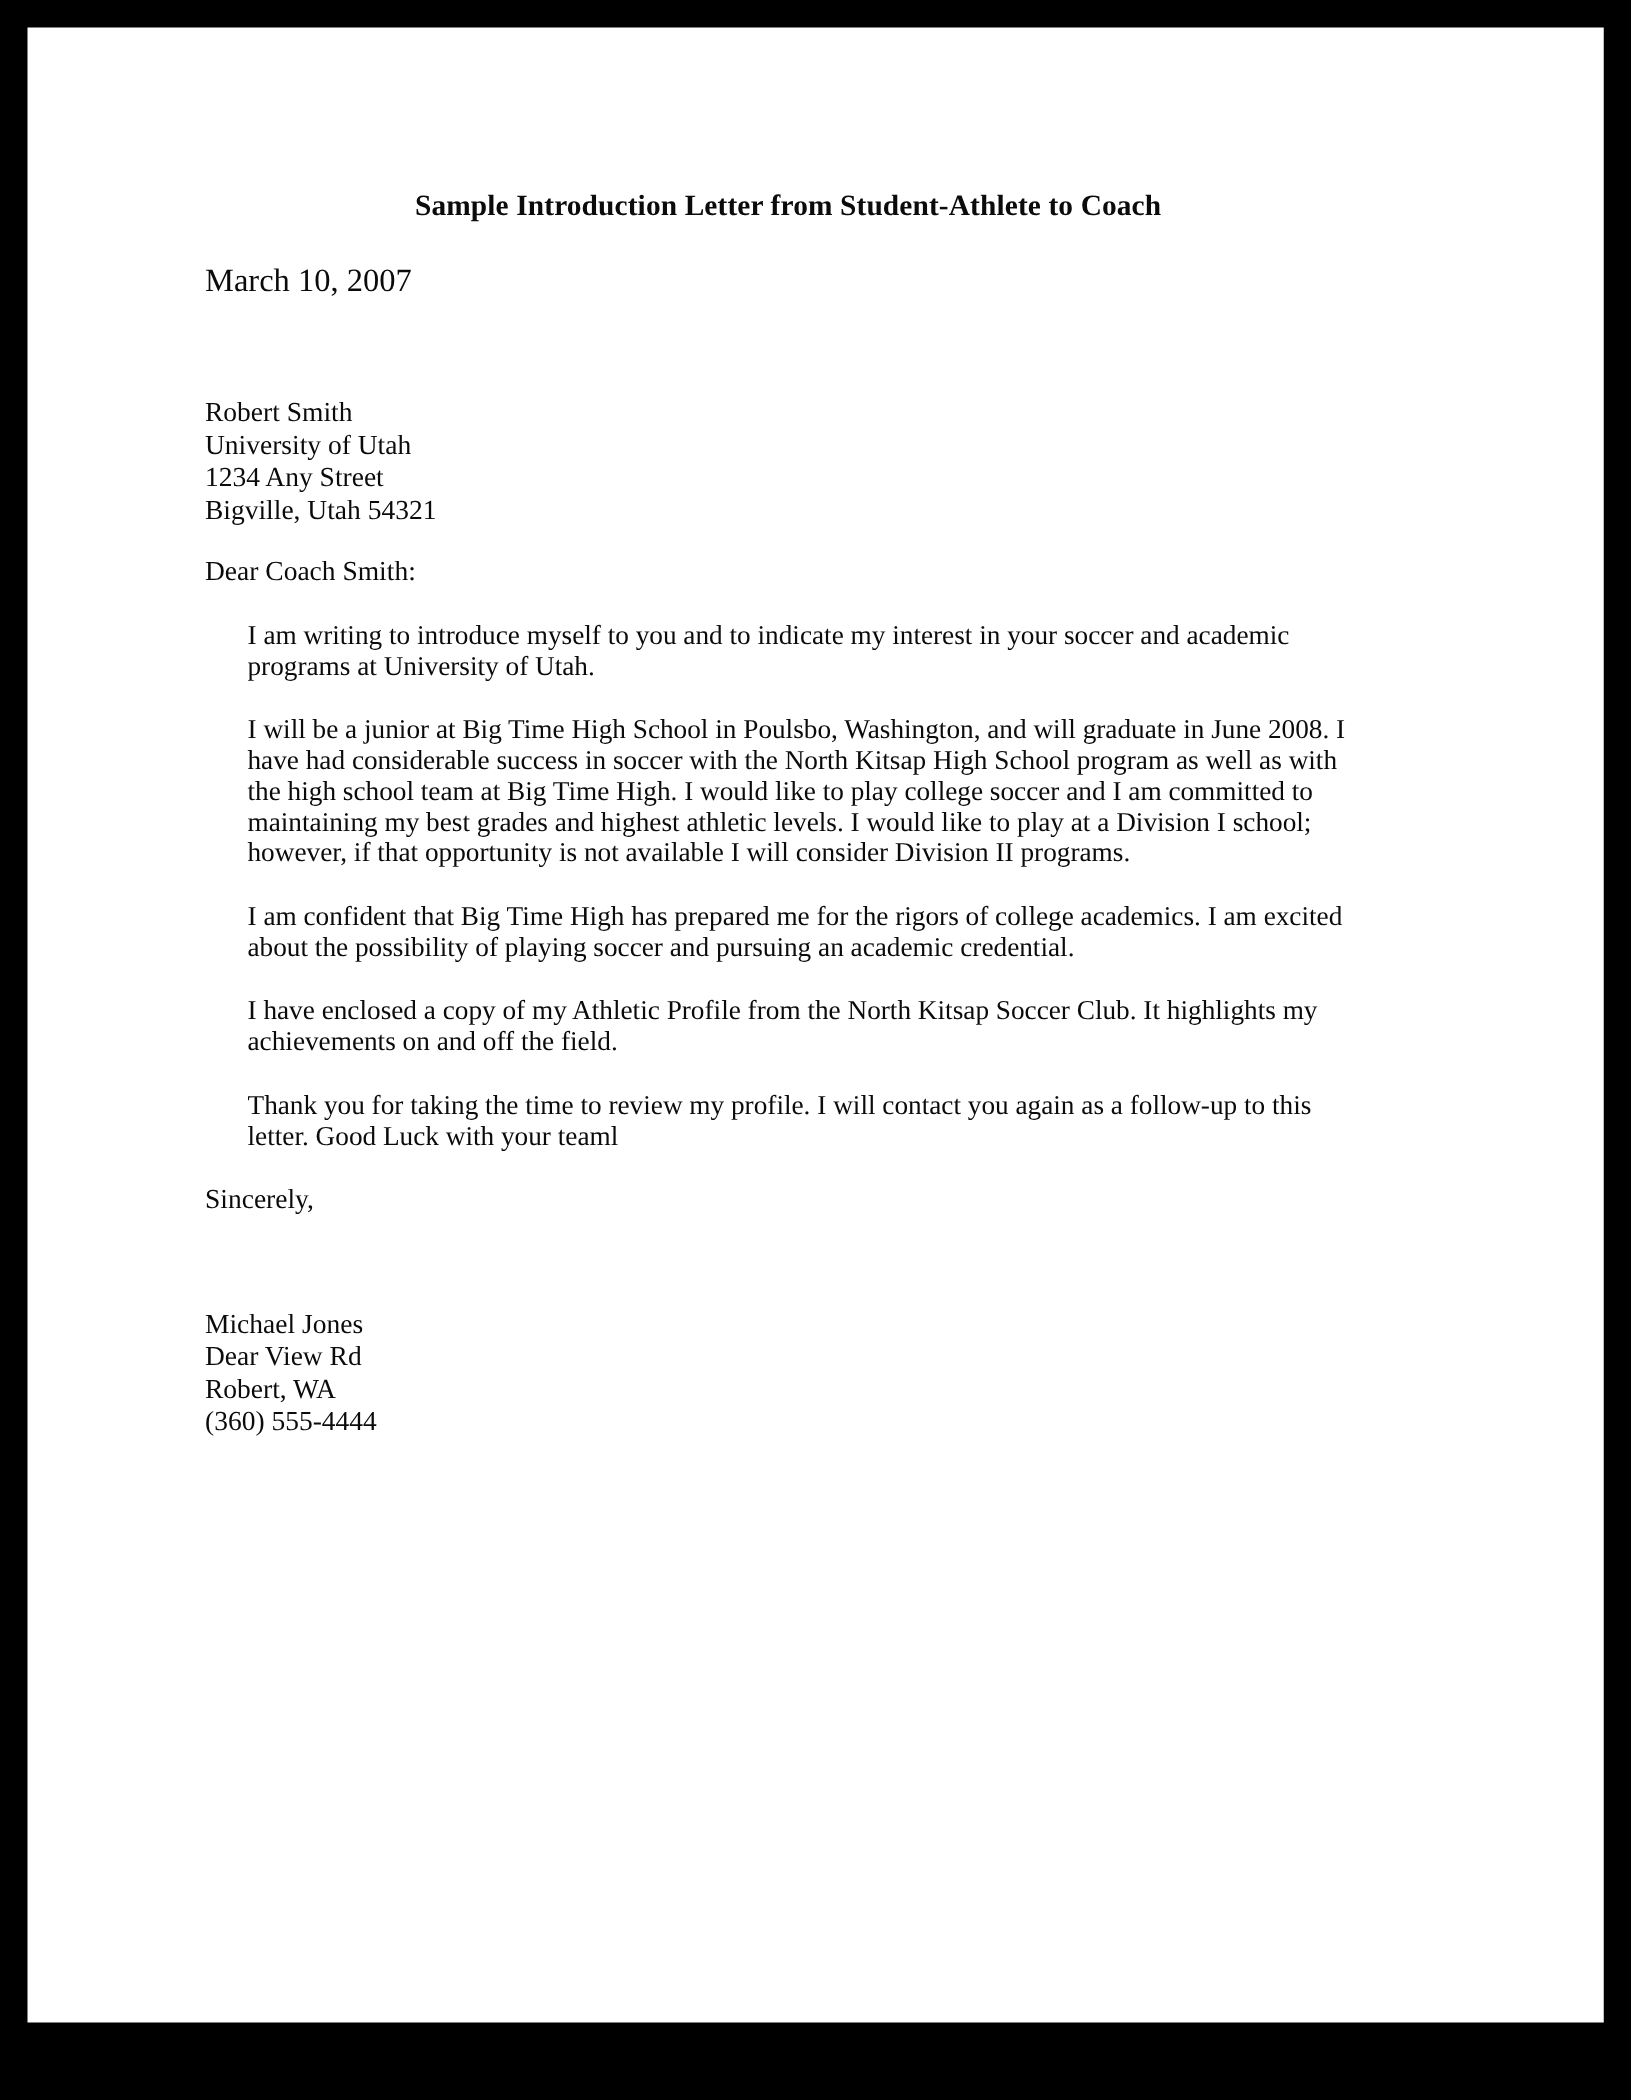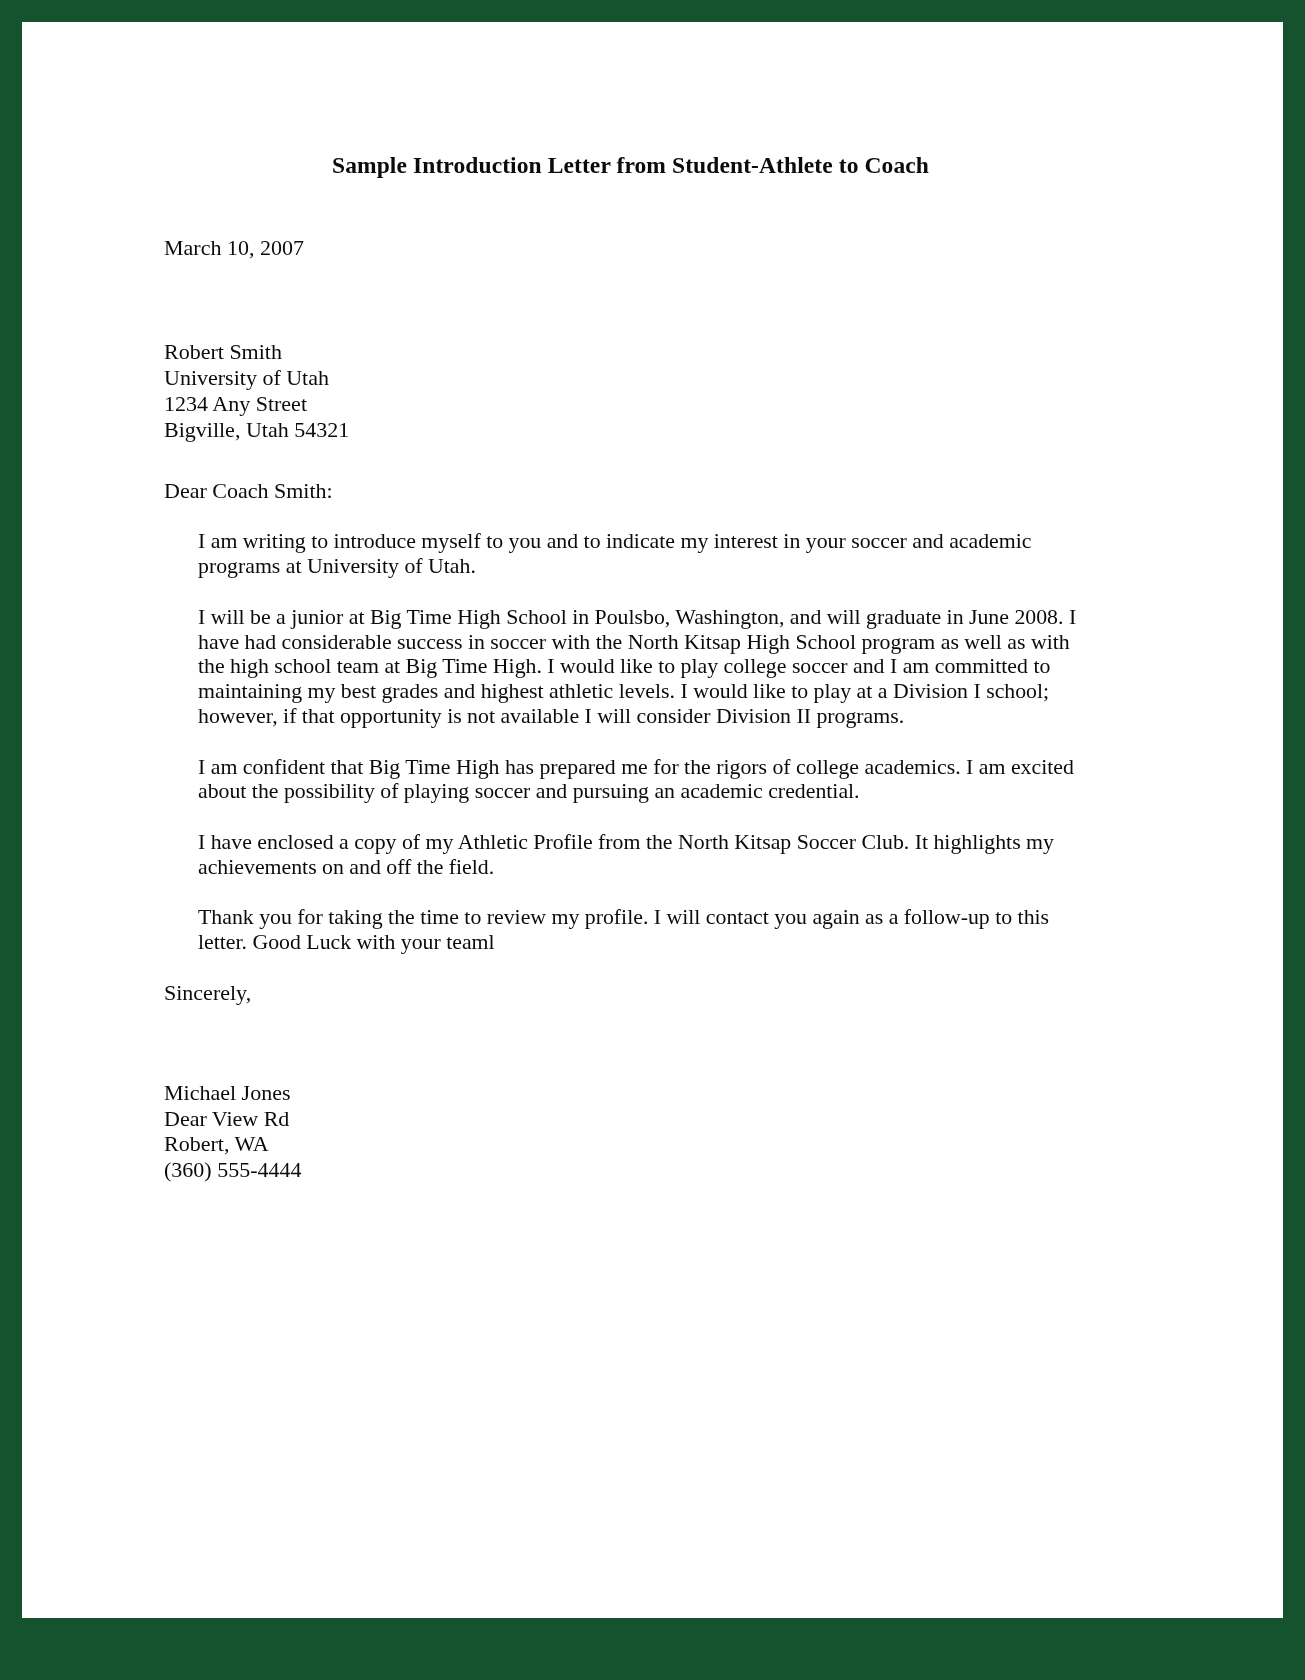--- a/index.html
+++ b/index.html
@@ -14,21 +14,21 @@
     overflow: hidden;
   }
 
   
   .page-frame {
     position: absolute;
     left: 0;
     top: 0;
     width: 1305px;
     height: 1680px;
-    background: #14532d;
+    background: #000000;
     box-sizing: border-box;
   }
 
   .paper {
     position: absolute;
     left: 22px;
     top: 22px;
     width: 1261px;
     height: 1596px;
     background: #ffffff;
@@ -50,35 +50,35 @@
   .letter-title {
     text-align: center;
     font-weight: bold;
     font-size: 23.5px;
     letter-spacing: 0.1px;
     margin: 0 0 0 0;
     padding-left: 18px;
   }
 
   .date-line {
-    margin-top: 58px;
-    font-size: 22px;
+    margin-top: 32px;
+    font-size: 26px;
   }
 
   .recipient-block {
     margin-top: 78px;
   }
   .recipient-block .addr-line {
     font-size: 22px;
     line-height: 1.18;
     white-space: nowrap;
   }
 
   .salutation {
-    margin-top: 36px;
+    margin-top: 24px;
     font-size: 22px;
   }
 
   .body-paragraph {
     margin-top: 26px;
     font-size: 21.8px;
     line-height: 1.135;
     text-align: left;
     margin-left: 34px;
   }

